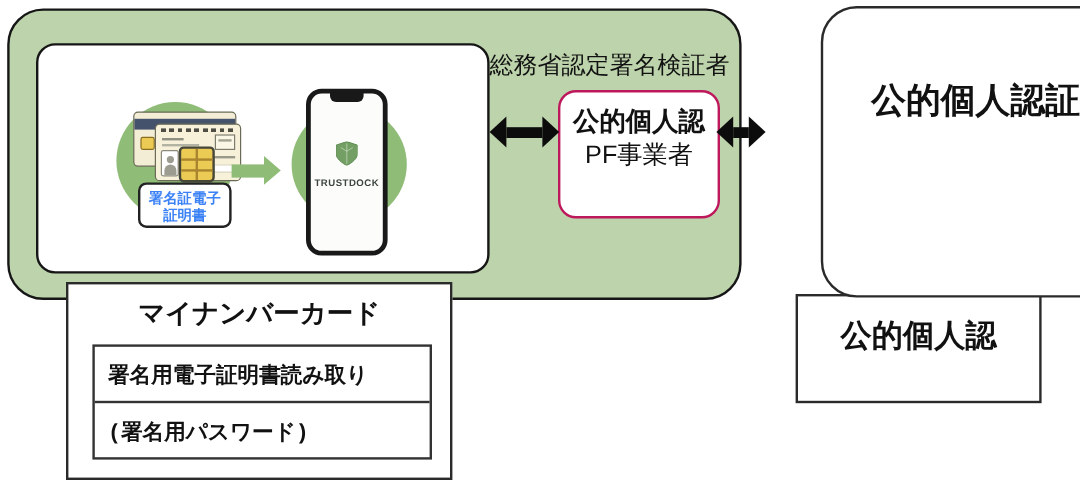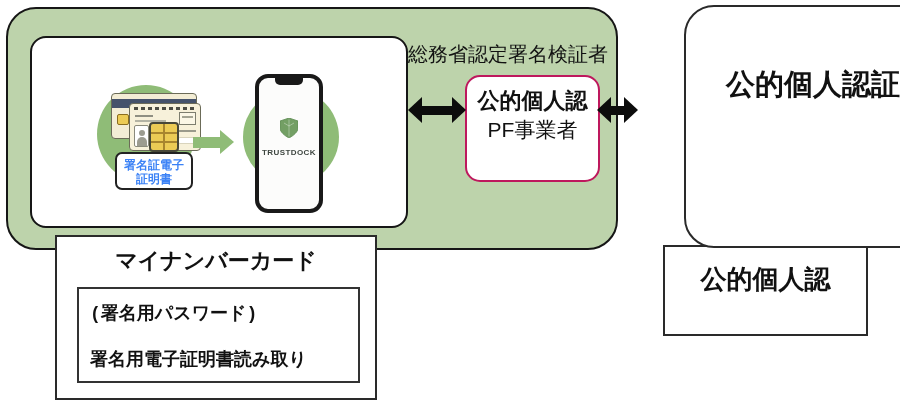--- a/index.html
+++ b/index.html
@@ -205,18 +205,18 @@
     <div class="jlis-line">公的個人認証</div>
   </div>
 
   <div class="abs revocation-box">
     <div class="rev-line">公的個人認</div>
   </div>
 
   <div class="abs mynumber-box">
     <div class="mn-title">マイナンバーカード</div>
     <div class="mn-inner">
+      <div class="mn-row mn-row1">署名用電子証明書読み取り</div>
       <div class="mn-row">(署名用パスワード)</div>
-      <div class="mn-row mn-row1">署名用電子証明書読み取り</div>
     </div>
   </div>
 
 </div>
 
 </body></html>

